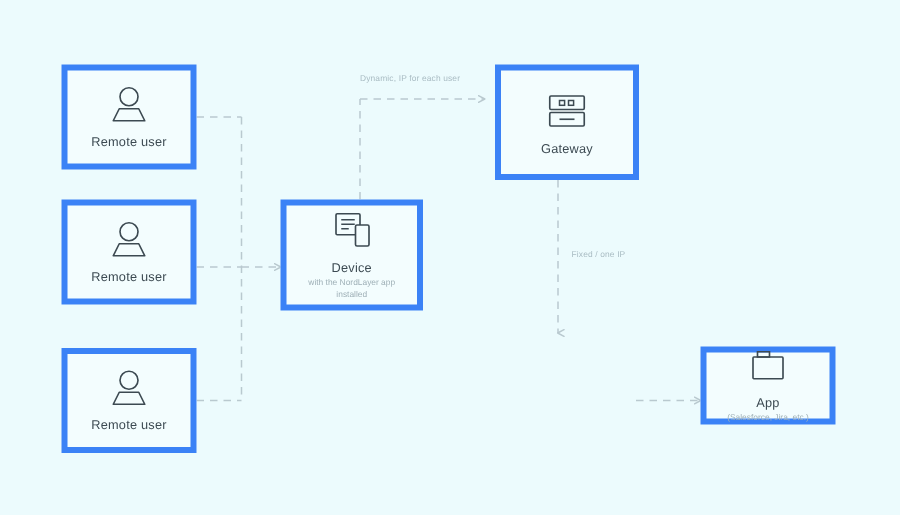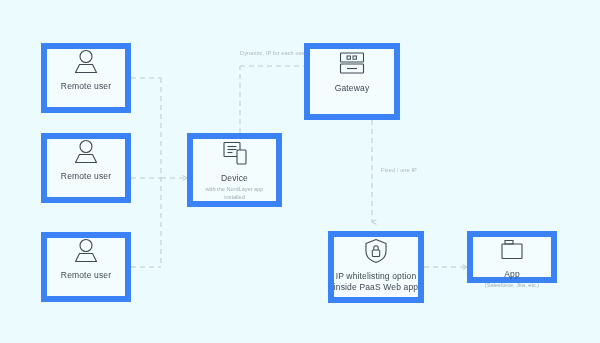--- a/index.html
+++ b/index.html
@@ -23,25 +23,26 @@
     position: absolute;
     left: 0;
     top: 0;
     width: 600px;
     height: 343px;
     pointer-events: none;
   }
   .node {
     position: absolute;
     box-sizing: border-box;
-    border: 6px solid #3b82f6;
+    border: 4px solid #3b82f6;
     background: #f3fdfe;
     display: flex;
     flex-direction: column;
     align-items: center;
+    justify-content: center;
   }
   .node .icon {
     display: block;
     line-height: 0;
   }
   .node .title {
     color: #3c4a52;
     font-size: 8.5px;
     letter-spacing: 0.15px;
     text-align: center;
@@ -142,44 +143,33 @@
         <line x1="7.5" y1="7.5" x2="16.5" y2="7.5" stroke="#3c4a52" stroke-width="1.1"></line>
         <line x1="7.5" y1="10.5" x2="16.5" y2="10.5" stroke="#3c4a52" stroke-width="1.1"></line>
         <line x1="7.5" y1="13.5" x2="12.5" y2="13.5" stroke="#3c4a52" stroke-width="1.1"></line>
         <rect x="17" y="11" width="9" height="14" rx="1" fill="#f3fdfe" stroke="#3c4a52" stroke-width="1.1"></rect>
       </svg>
     </span>
     <div class="title">Device</div>
     <div class="subtitle" style="width:74px;">with the NordLayer app installed</div>
   </div>
 
-  <div class="node" style="left:304px; top:43px; width:96px; height:77px;">
+  <div class="node" style="left:330px; top:43px; width:96px; height:77px;">
     <span class="icon">
       <svg width="32" height="28" viewBox="0 0 32 28">
         <rect x="4.5" y="4" width="23" height="9" rx="0.8" fill="none" stroke="#3c4a52" stroke-width="1.1"></rect>
         <rect x="11" y="7" width="3.4" height="3.2" fill="none" stroke="#3c4a52" stroke-width="1"></rect>
         <rect x="17" y="7" width="3.4" height="3.2" fill="none" stroke="#3c4a52" stroke-width="1"></rect>
         <rect x="4.5" y="15" width="23" height="9" rx="0.8" fill="none" stroke="#3c4a52" stroke-width="1.1"></rect>
         <line x1="11" y1="19.5" x2="21" y2="19.5" stroke="#3c4a52" stroke-width="1.1"></line>
       </svg>
     </span>
     <div class="title">Gateway</div>
   </div>
 
-  <div class="node" style="left:328px; top:231px; width:96px; height:72px;">
-    <span class="icon">
-      <svg width="28" height="28" viewBox="0 0 28 28">
-        <path d="M14,2.5 L24,6.4 L24,14.2 C24,19.6 19.6,23.6 14,25.5
-                 C8.4,23.6 4,19.6 4,14.2 L4,6.4 Z" fill="none" stroke="#3c4a52" stroke-width="1.1" stroke-linejoin="round"></path>
-        <rect x="10.3" y="13" width="7.4" height="6.4" rx="1" fill="none" stroke="#3c4a52" stroke-width="1.05"></rect>
-        <path d="M11.8,13 L11.8,10.9 A2.2,2.2 0 0 1 16.2,10.9 L16.2,13" fill="none" stroke="#3c4a52" stroke-width="1.05"></path>
-      </svg>
-    </span>
-    <div class="title multi" style="width:86px;">IP whitelisting option inside PaaS Web app</div>
-  </div>
 
   <div class="node" style="left:467px; top:231px; width:90px; height:52px;">
     <span class="icon">
       <svg width="30" height="26" viewBox="0 0 30 26">
         <path d="M8,3.5 L16,3.5 L16,7 L8,7 Z" fill="none" stroke="#3c4a52" stroke-width="1.1"></path>
         <rect x="5" y="7" width="20" height="14.5" rx="0.6" fill="none" stroke="#3c4a52" stroke-width="1.1"></rect>
       </svg>
     </span>
     <div class="title">App</div>
     <div class="subtitle">(Salesforce, Jira, etc.)</div>

